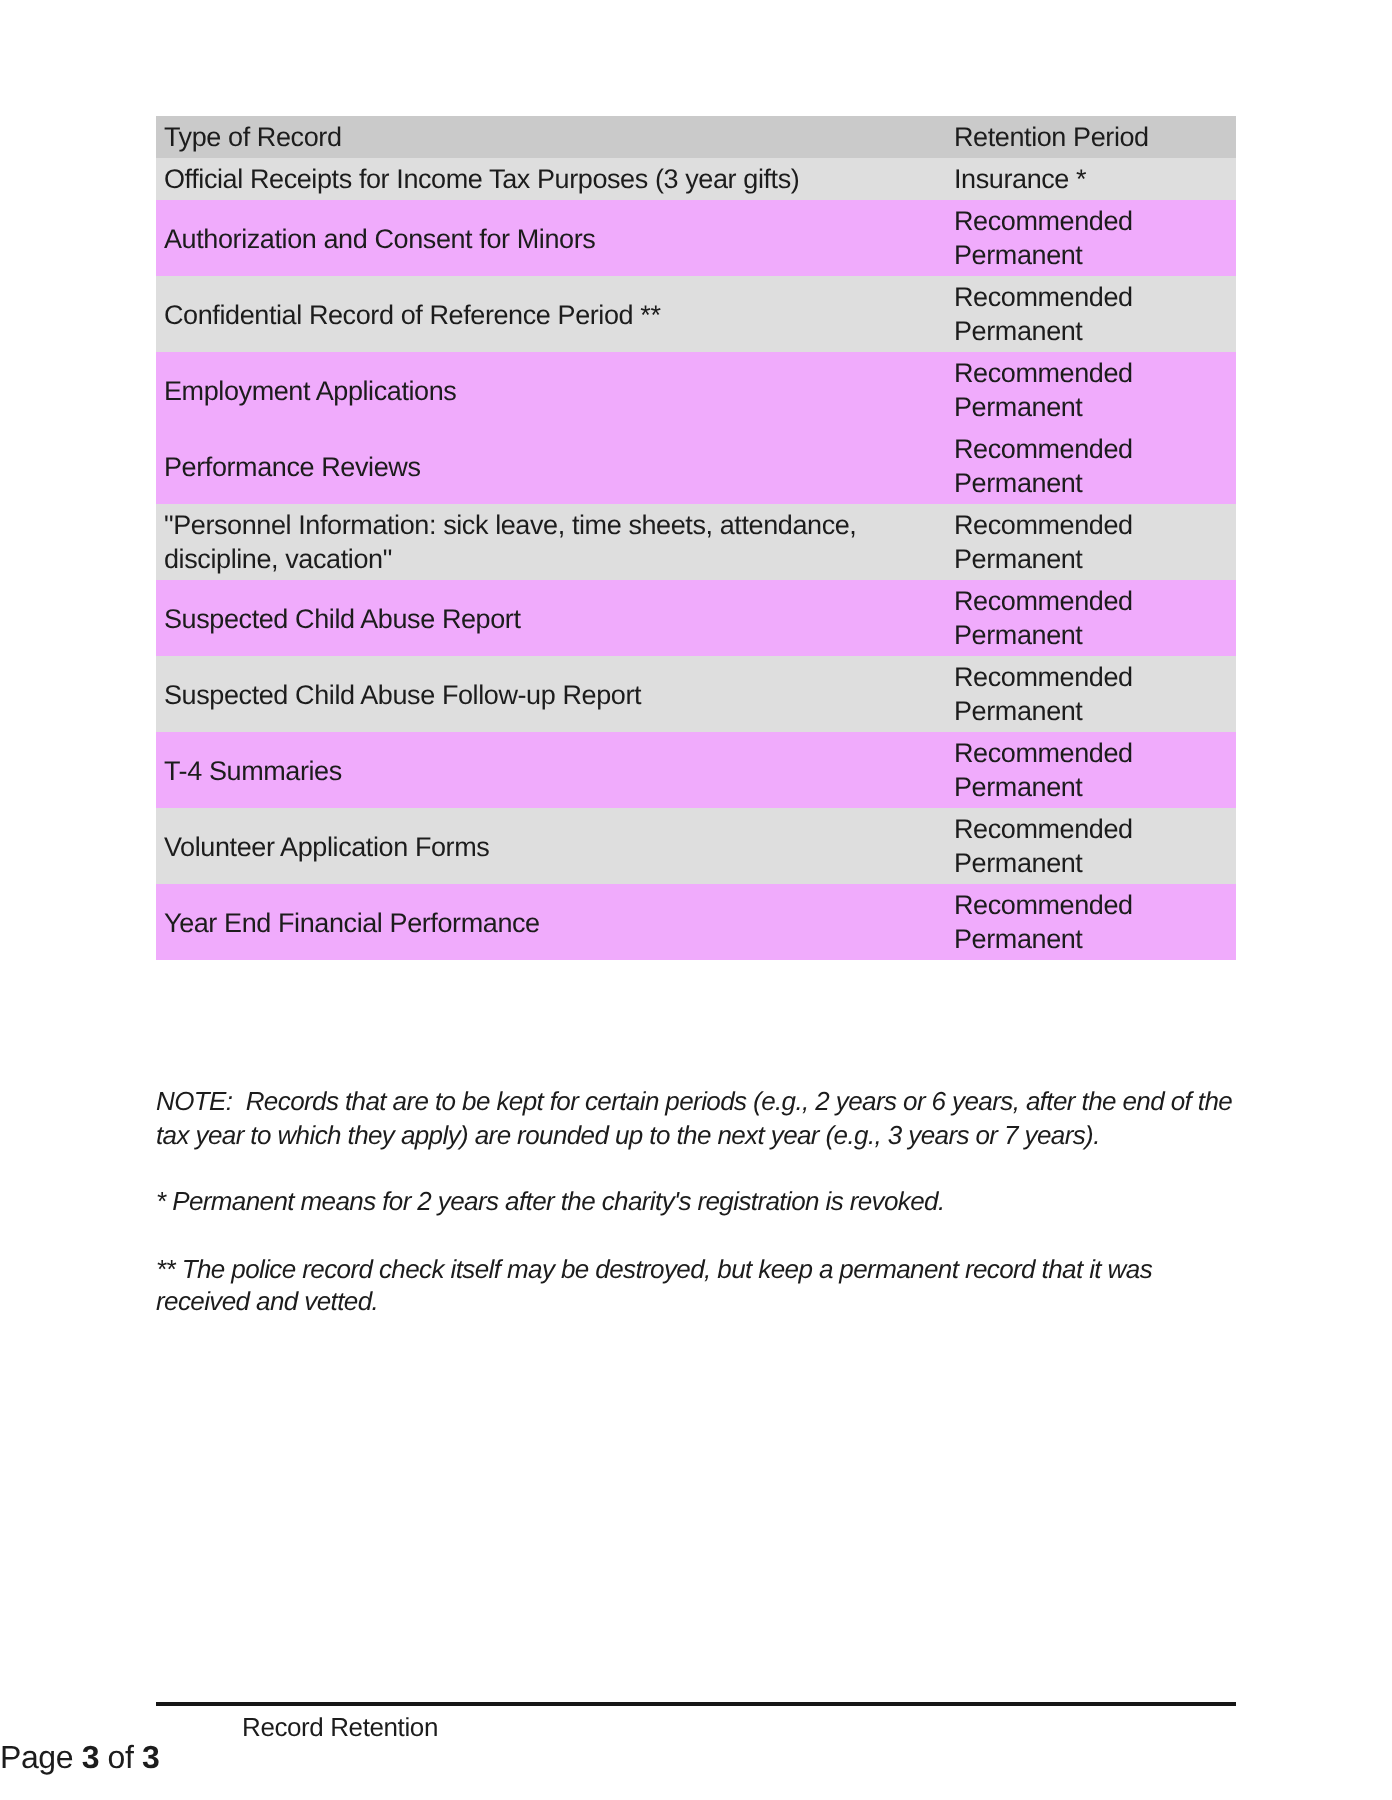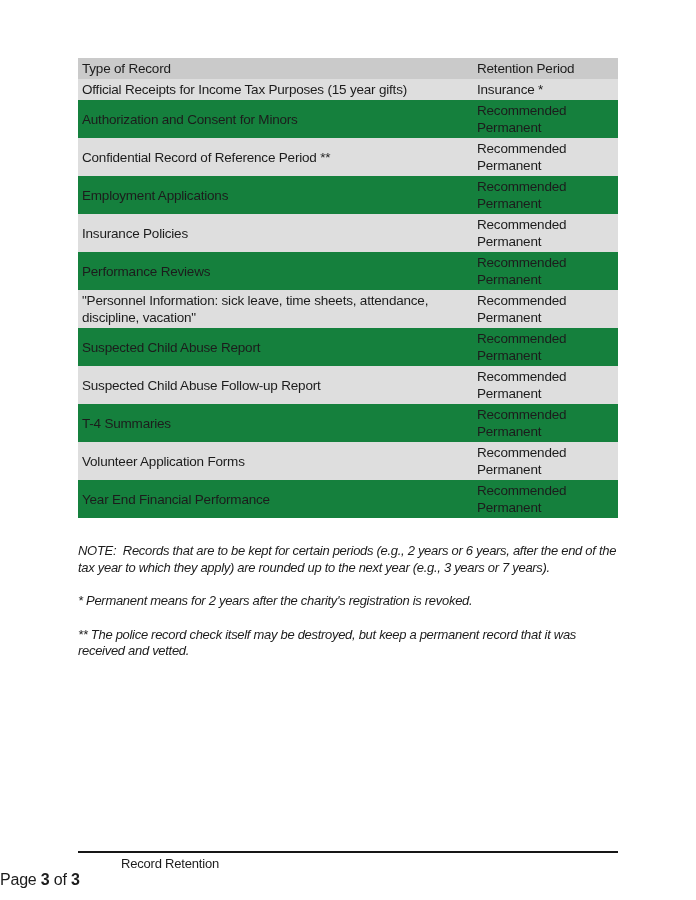--- a/index.html
+++ b/index.html
@@ -27,21 +27,21 @@
   table.retention col.c1 { width: 395px; }
   table.retention col.c2 { width: 145px; }
   table.retention th, table.retention td {
     padding: 2px 6px 2px 4px;
     line-height: 17px;
     vertical-align: middle;
     text-align: left;
     font-weight: normal;
   }
   table.retention thead tr { height: 21px; background: var(--header-bg, #cacaca); }
-  table.retention tbody tr { height: 37px; background: #15803d; }
+  table.retention tbody tr { height: 37px; background: #f0abfc; }
   table.retention tbody tr.single { height: 21px; }
   table.retention tbody tr.shaded { background: var(--row-shaded, #dedede); }
   .notes {
     position: absolute;
     left: 78px; top: 543px;
     width: 541px;
   }
   .note {
     font-style: italic;
     font-size: 13px;
@@ -84,37 +84,33 @@
         <col class="c2">
       </colgroup>
     <thead>
       <tr>
         <th>Type of Record</th>
         <th>Retention Period</th>
       </tr>
     </thead>
     <tbody id="table-body">
         <tr class="shaded single">
-          <td>Official Receipts for Income Tax Purposes (15 year gifts)</td>
+          <td>Official Receipts for Income Tax Purposes (3 year gifts)</td>
           <td>Insurance *</td>
         </tr>
         <tr>
           <td>Authorization and Consent for Minors</td>
           <td>Recommended Permanent</td>
         </tr>
         <tr class="shaded">
           <td>Confidential Record of Reference Period **</td>
           <td>Recommended Permanent</td>
         </tr>
         <tr>
           <td>Employment Applications</td>
-          <td>Recommended Permanent</td>
-        </tr>
-        <tr class="shaded">
-          <td>Insurance Policies</td>
           <td>Recommended Permanent</td>
         </tr>
         <tr>
           <td>Performance Reviews</td>
           <td>Recommended Permanent</td>
         </tr>
         <tr class="shaded">
           <td>"Personnel Information: sick leave, time sheets, attendance, discipline, vacation"</td>
           <td>Recommended Permanent</td>
         </tr>

